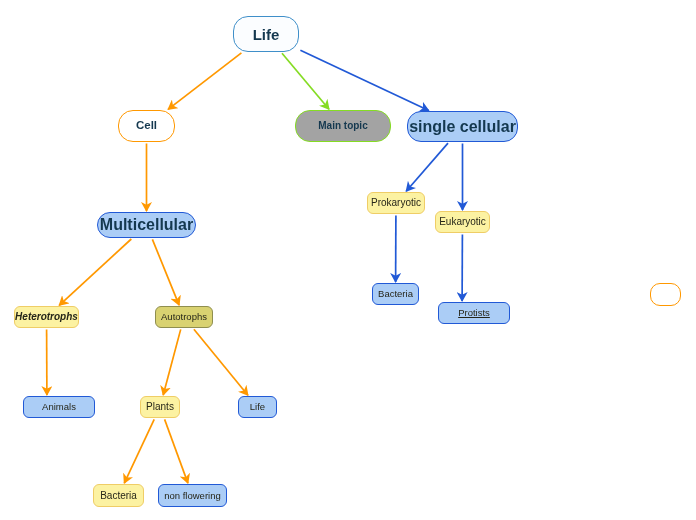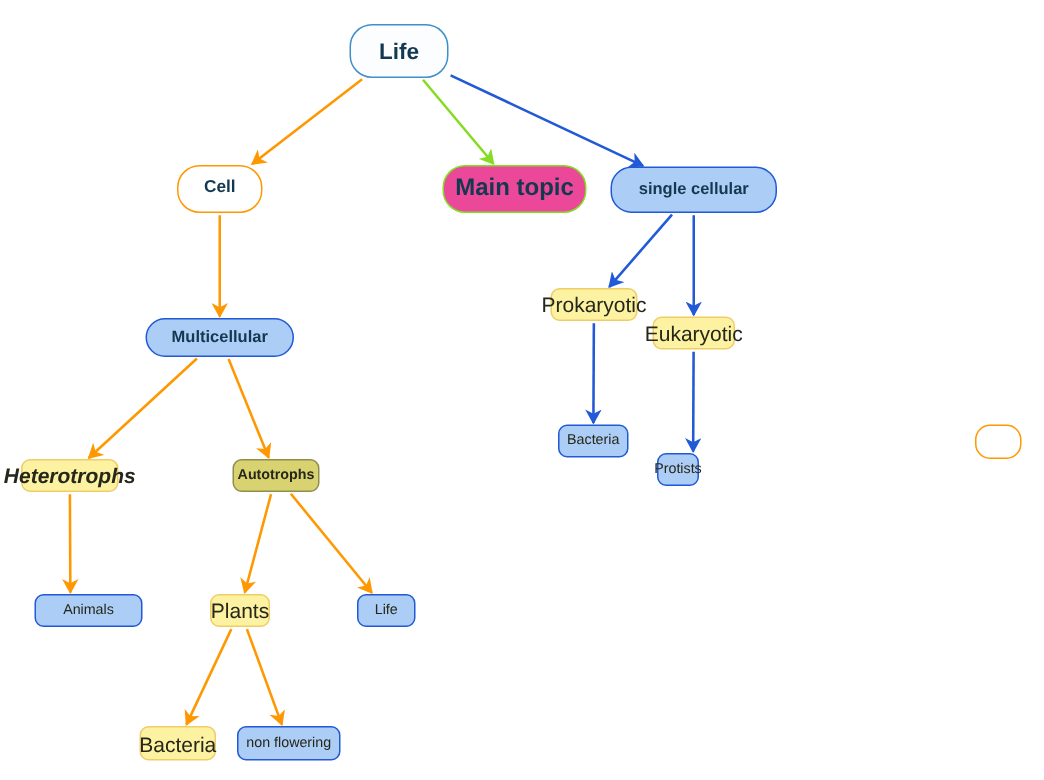--- a/index.html
+++ b/index.html
@@ -27,38 +27,38 @@
   .node span{pointer-events:none;}
   .root{
     border:1.7px solid var(--life-border);background:var(--life-fill);
     border-radius:15px;font-size:15px;font-weight:700;color:var(--text-dark);
   }
   .outline-orange{
     border:1.6px solid var(--orange);background:#fff;
     border-radius:15px;font-size:11.5px;font-weight:700;color:var(--text-dark);
   }
   .outline-green{
-    border:1.6px solid var(--green);background:#ec4899;
-    border-radius:15px;font-size:16px;font-weight:700;color:var(--text-dark);
+    border:1.6px solid var(--green);background:#a3a3a3;
+    border-radius:15px;font-size:10px;font-weight:700;color:var(--text-dark);
   }
   .pill-blue{
     border:1.6px solid var(--blue);background:var(--blue-fill);
-    border-radius:14px;font-size:11px;font-weight:700;color:var(--text-dark);
+    border-radius:14px;font-size:16px;font-weight:700;color:var(--text-dark);
   }
   .small-blue{
     border:1.3px solid var(--blue);background:var(--blue-fill);
     border-radius:6px;font-size:9.5px;font-weight:500;
   }
   .small-yellow{
     border:1.3px solid var(--yellow-border);background:var(--yellow-fill);
-    border-radius:6px;font-size:14px;font-weight:500;
+    border-radius:6px;font-size:10px;font-weight:500;
   }
   .small-olive{
     border:1.3px solid var(--olive-border);background:var(--olive-fill);
-    border-radius:6px;font-size:9.5px;font-weight:700;
+    border-radius:6px;font-size:9.5px;font-weight:400;
   }
   .empty-orange{
     border:1.6px solid var(--orange);background:#fff;
     border-radius:10px;
   }
   .bold{font-weight:700;font-style:italic;}
 </style>
 </head>
 <body>
 
@@ -109,21 +109,21 @@
     </div>
     <div class="node small-yellow" style="left: 367px; top: 192px; width: 58px; height: 22px;">
       <span>Prokaryotic</span>
     </div>
     <div class="node small-yellow" style="left: 435px; top: 211px; width: 55px; height: 22px;">
       <span>Eukaryotic</span>
     </div>
     <div class="node small-blue" style="left: 372px; top: 283px; width: 47px; height: 22px;">
       <span>Bacteria</span>
     </div>
-    <div class="node small-blue" style="left: 438px; top: 302px; width: 28px; height: 22px;">
+    <div class="node small-blue" style="left: 438px; top: 302px; width: 72px; height: 22px; text-decoration: underline;">
       <span>Protists</span>
     </div>
     <div class="node small-yellow bold" style="left: 14px; top: 306px; width: 65px; height: 22px;">
       <span>Heterotrophs</span>
     </div>
     <div class="node small-olive" style="left: 155px; top: 306px; width: 58px; height: 22px;">
       <span>Autotrophs</span>
     </div>
     <div class="node small-blue" style="left: 23px; top: 396px; width: 72px; height: 22px;">
       <span>Animals</span>

